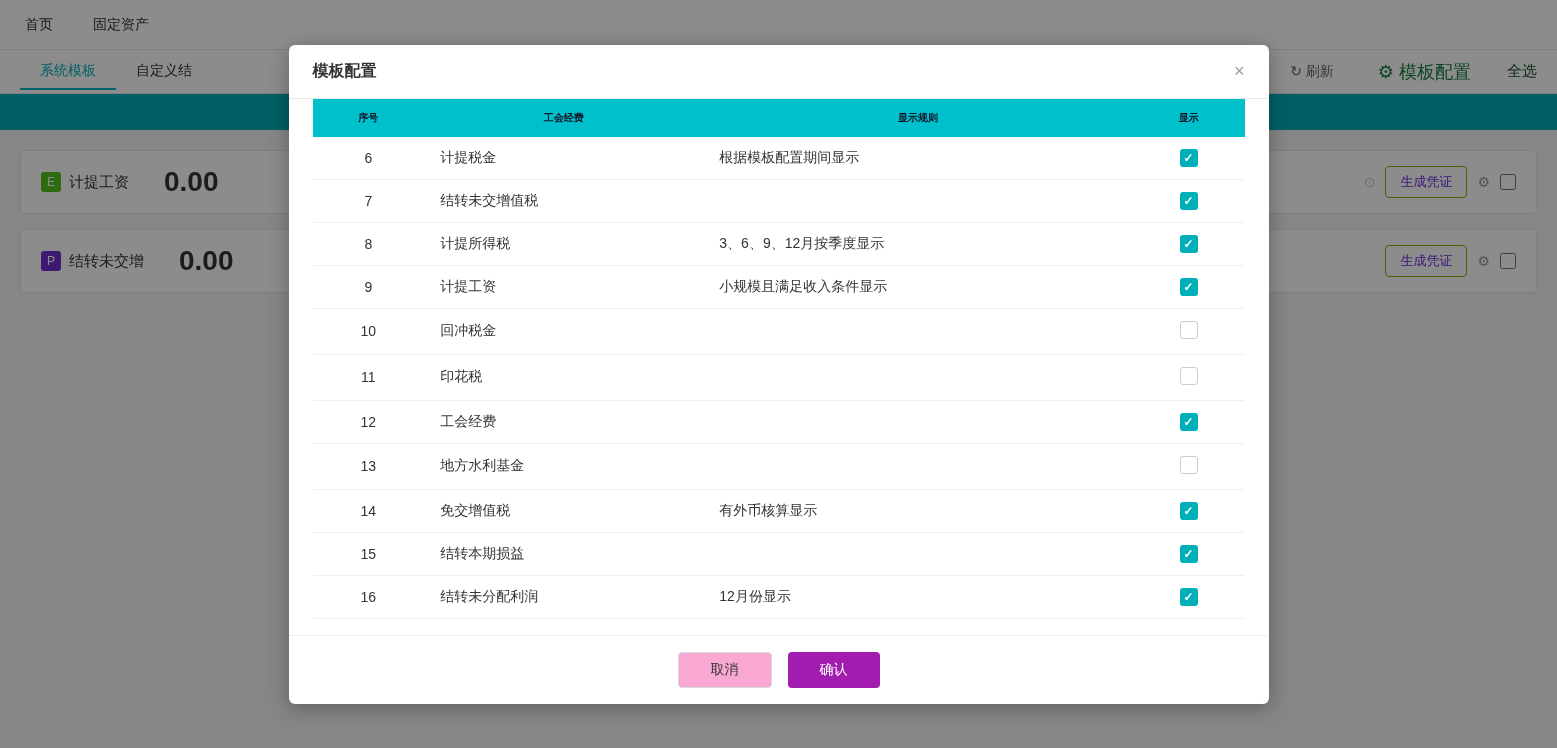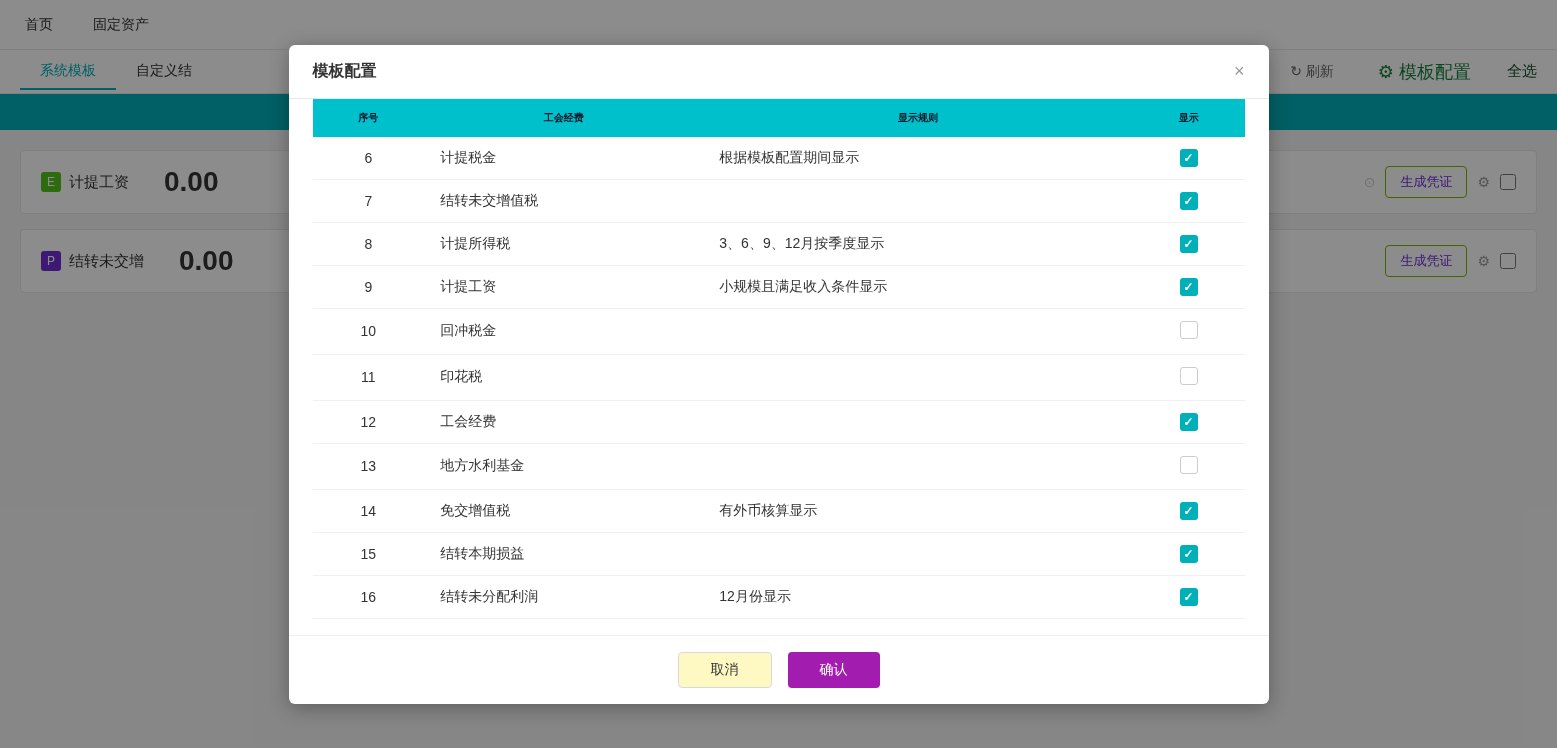--- a/index.html
+++ b/index.html
@@ -258,21 +258,21 @@
     
     .dialog-footer {
       padding: 16px 24px;
       display: flex;
       justify-content: center;
       gap: 16px;
       border-top: 1px solid #f0f0f0;
     }
     .btn-cancel {
       border: 1px solid #d9d9d9;
-      background: #fef9c3;
+      background: #f9a8d4;
       color: #333;
       padding: 8px 32px;
       border-radius: 4px;
       cursor: pointer;
       font-size: 14px;
     }
     .btn-confirm {
       background: #a21caf;
       color: #fff;
       border: none;

